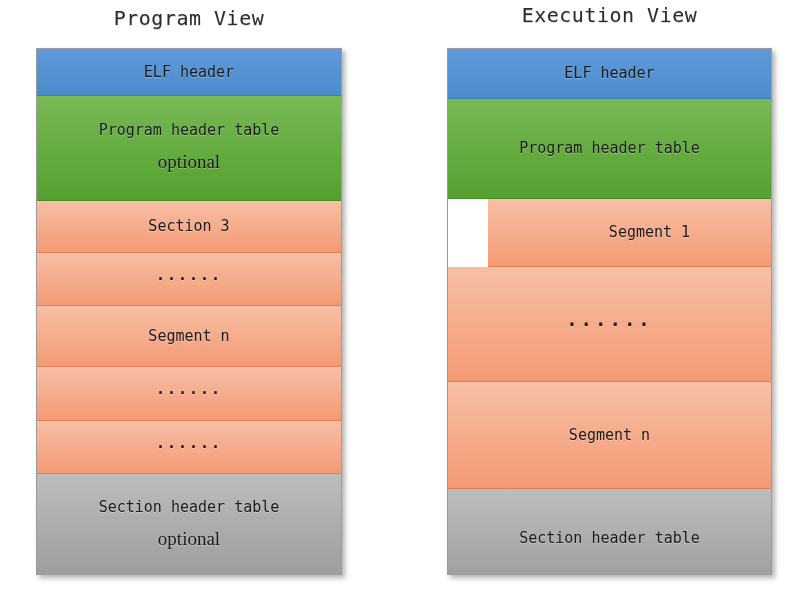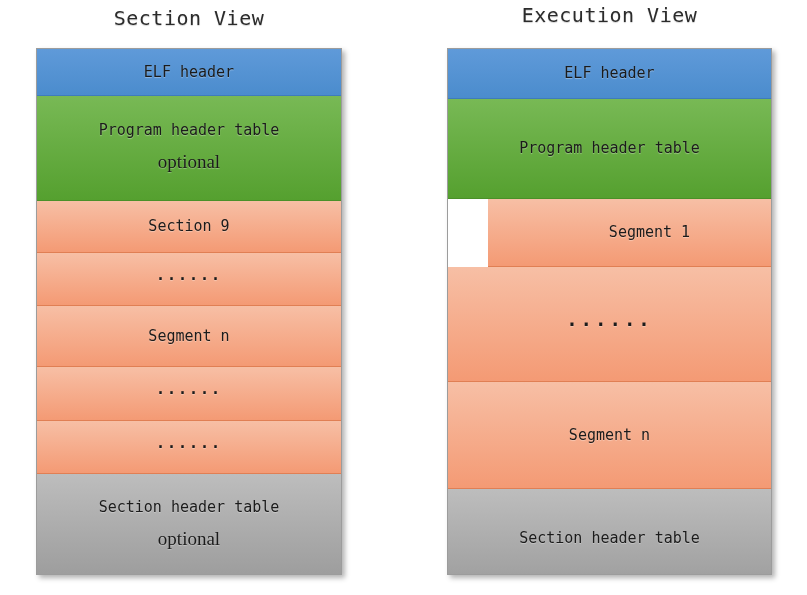--- a/index.html
+++ b/index.html
@@ -111,32 +111,32 @@
     font-size: 19px;
     line-height: 1;
   }
   .sub { font-size: 19px; font-family: Liberation Serif, serif; }
 </style>
 </head>
 <body>
 
 <div class="canvas">
 
-  <div class="col-title" id="title-linking">Section View</div>
+  <div class="col-title" id="title-linking">Program View</div>
 
   <div class="stack" id="stack-linking">
       <div class="block c-blue" style="height: 47px;">
         <div class="label">ELF header</div>
       </div>
       <div class="block c-green" style="height: 105px;">
         <div class="label">Program header table</div>
         <div class="label sub">optional</div>
       </div>
       <div class="block c-salmon" style="height: 52px;">
-        <div class="label">Section 9</div>
+        <div class="label">Section 3</div>
       </div>
       <div class="block c-salmon" style="height: 53px;">
         <div class="label dots">······</div>
       </div>
       <div class="block c-salmon" style="height: 61px;">
         <div class="label">Segment n</div>
       </div>
       <div class="block c-salmon" style="height: 54px;">
         <div class="label dots">······</div>
       </div>

